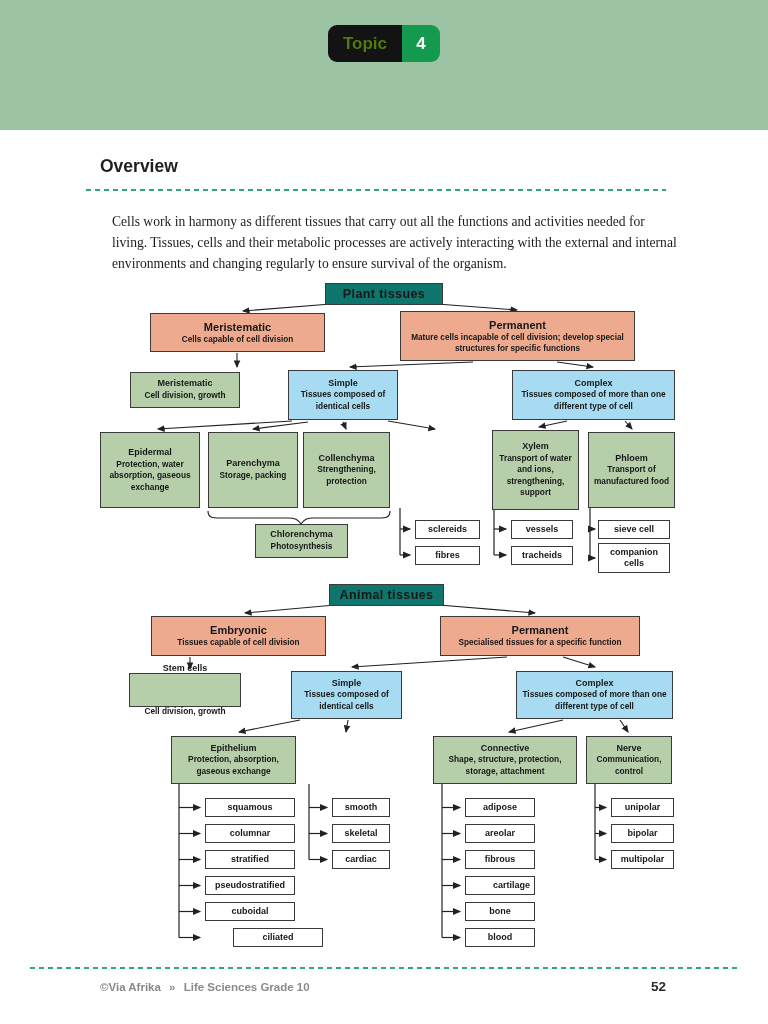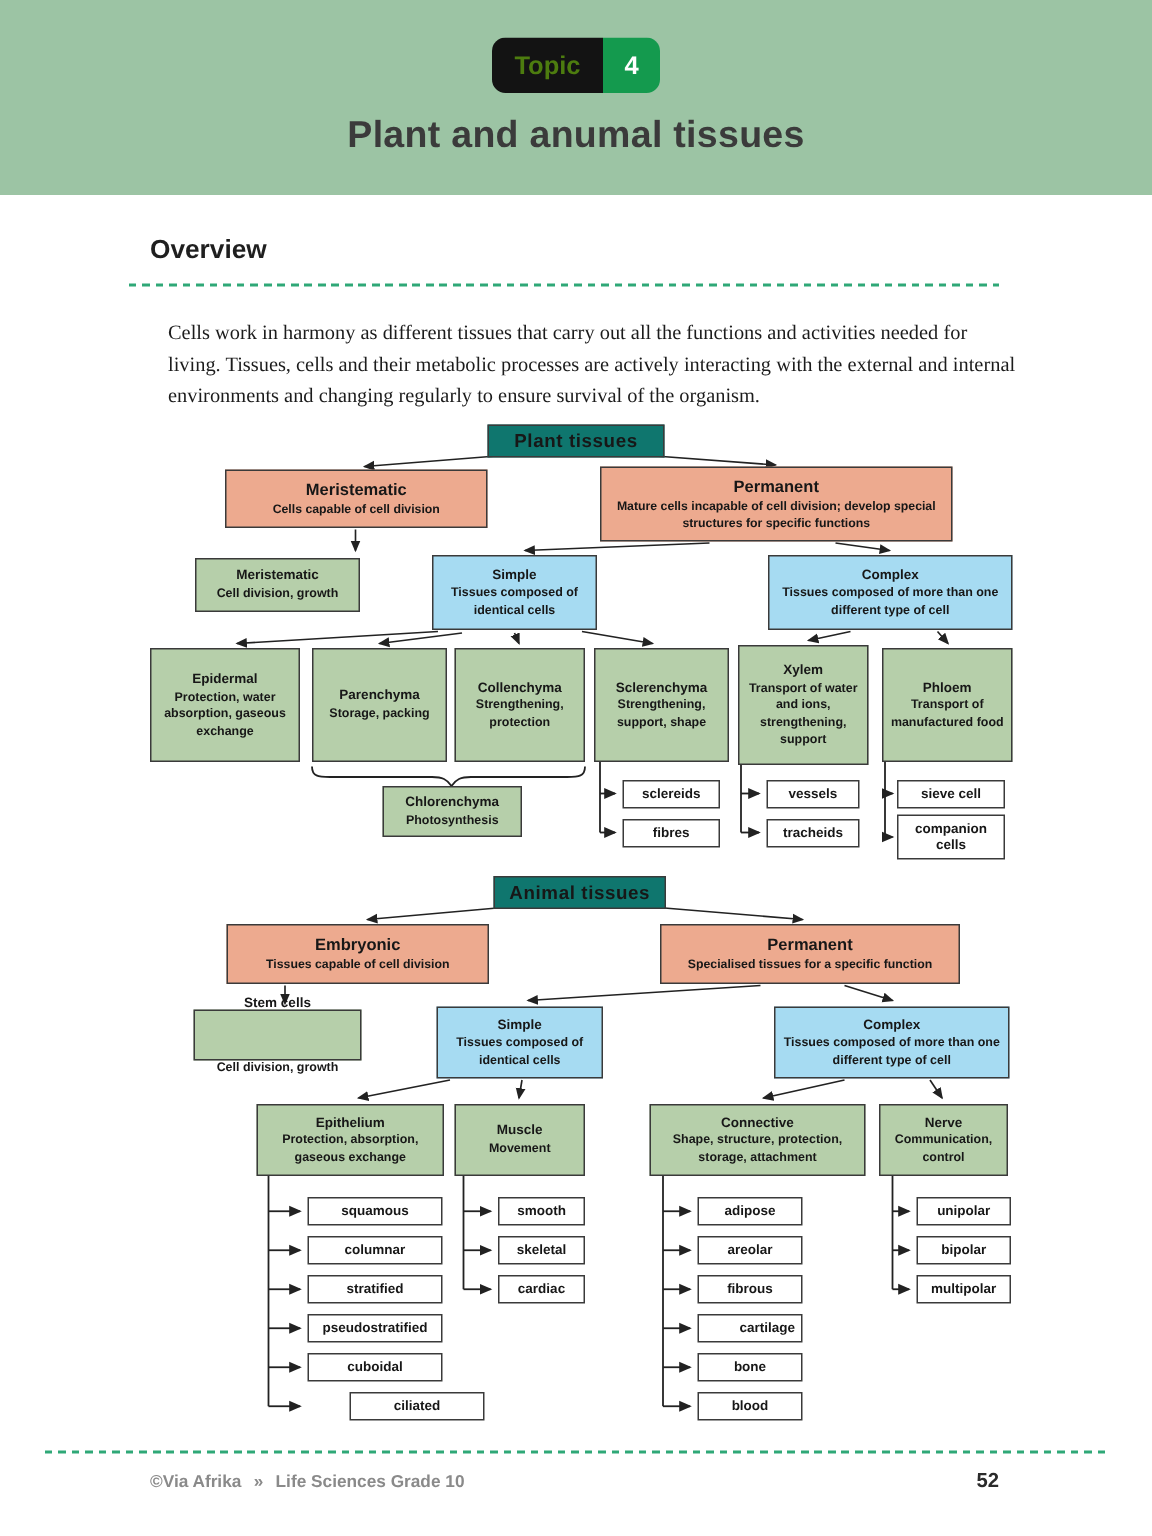--- a/index.html
+++ b/index.html
@@ -50,21 +50,20 @@
 </head>
 <body>
 
 <div class="page">
 
   <div class="hdr">
     <div class="badge">
       <span class="badge-black">Topic</span>
       <span class="badge-green">4</span>
     </div>
-    <h1 class="title">Plant and anumal tissues</h1>
   </div>
 
   <h2 class="ov-h">Overview</h2>
   <div class="dash dash1"></div>
   <p class="para">Cells work in harmony as different tissues that carry out all the functions and activities needed for living. Tissues, cells and their metabolic processes are actively interacting with the external and internal environments and changing regularly to ensure survival of the organism.</p>
 
   <div class="chart" id="plant-chart">
     <svg class="arrows" width="585" height="310">
       <defs>
         <marker id="m1" viewBox="0 0 8 8" markerWidth="8" markerHeight="8" refX="6" refY="4" orient="auto">
@@ -123,24 +122,20 @@
       <span class="t">Epidermal</span>
       <span class="s">Protection, water absorption, gaseous exchange</span>
     </div>
     <div class="node green" style="left:113px;top:152px;width:90px;height:76px;">
       <span class="t">Parenchyma</span>
       <span class="s">Storage, packing</span>
     </div>
     <div class="node green" style="left:208px;top:152px;width:87px;height:76px;">
       <span class="t">Collenchyma</span>
       <span class="s">Strengthening, protection</span>
-    </div>
-    <div class="node green" style="left:301px;top:152px;width:90px;height:76px;">
-      <span class="t">Sclerenchyma</span>
-      <span class="s">Strengthening, support, shape</span>
     </div>
     <div class="node green" style="left:397px;top:150px;width:87px;height:80px;">
       <span class="t">Xylem</span>
       <span class="s">Transport of water and ions, strengthening, support</span>
     </div>
     <div class="node green" style="left:493px;top:152px;width:87px;height:76px;">
       <span class="t">Phloem</span>
       <span class="s">Transport of manufactured food</span>
     </div>
     <div class="node green" style="left:160px;top:244px;width:93px;height:34px;">
@@ -229,24 +224,20 @@
       <span class="s">Tissues composed of identical cells</span>
     </div>
     <div class="node blue" style="left:421px;top:91px;width:157px;height:48px;">
       <span class="t">Complex</span>
       <span class="s">Tissues composed of more than one different type of cell</span>
     </div>
     <div class="node green" style="left:76px;top:156px;width:125px;height:48px;">
       <span class="t">Epithelium</span>
       <span class="s">Protection, absorption, gaseous exchange</span>
     </div>
-    <div class="node green" style="left:208px;top:156px;width:87px;height:48px;">
-      <span class="t">Muscle</span>
-      <span class="s">Movement</span>
-    </div>
     <div class="node green" style="left:338px;top:156px;width:144px;height:48px;">
       <span class="t">Connective</span>
       <span class="s">Shape, structure, protection, storage, attachment</span>
     </div>
     <div class="node green" style="left:491px;top:156px;width:86px;height:48px;">
       <span class="t">Nerve</span>
       <span class="s">Communication, control</span>
     </div>
 
     <div class="node white leaf" style="left:110px;top:218px;width:90px;height:19px;">

